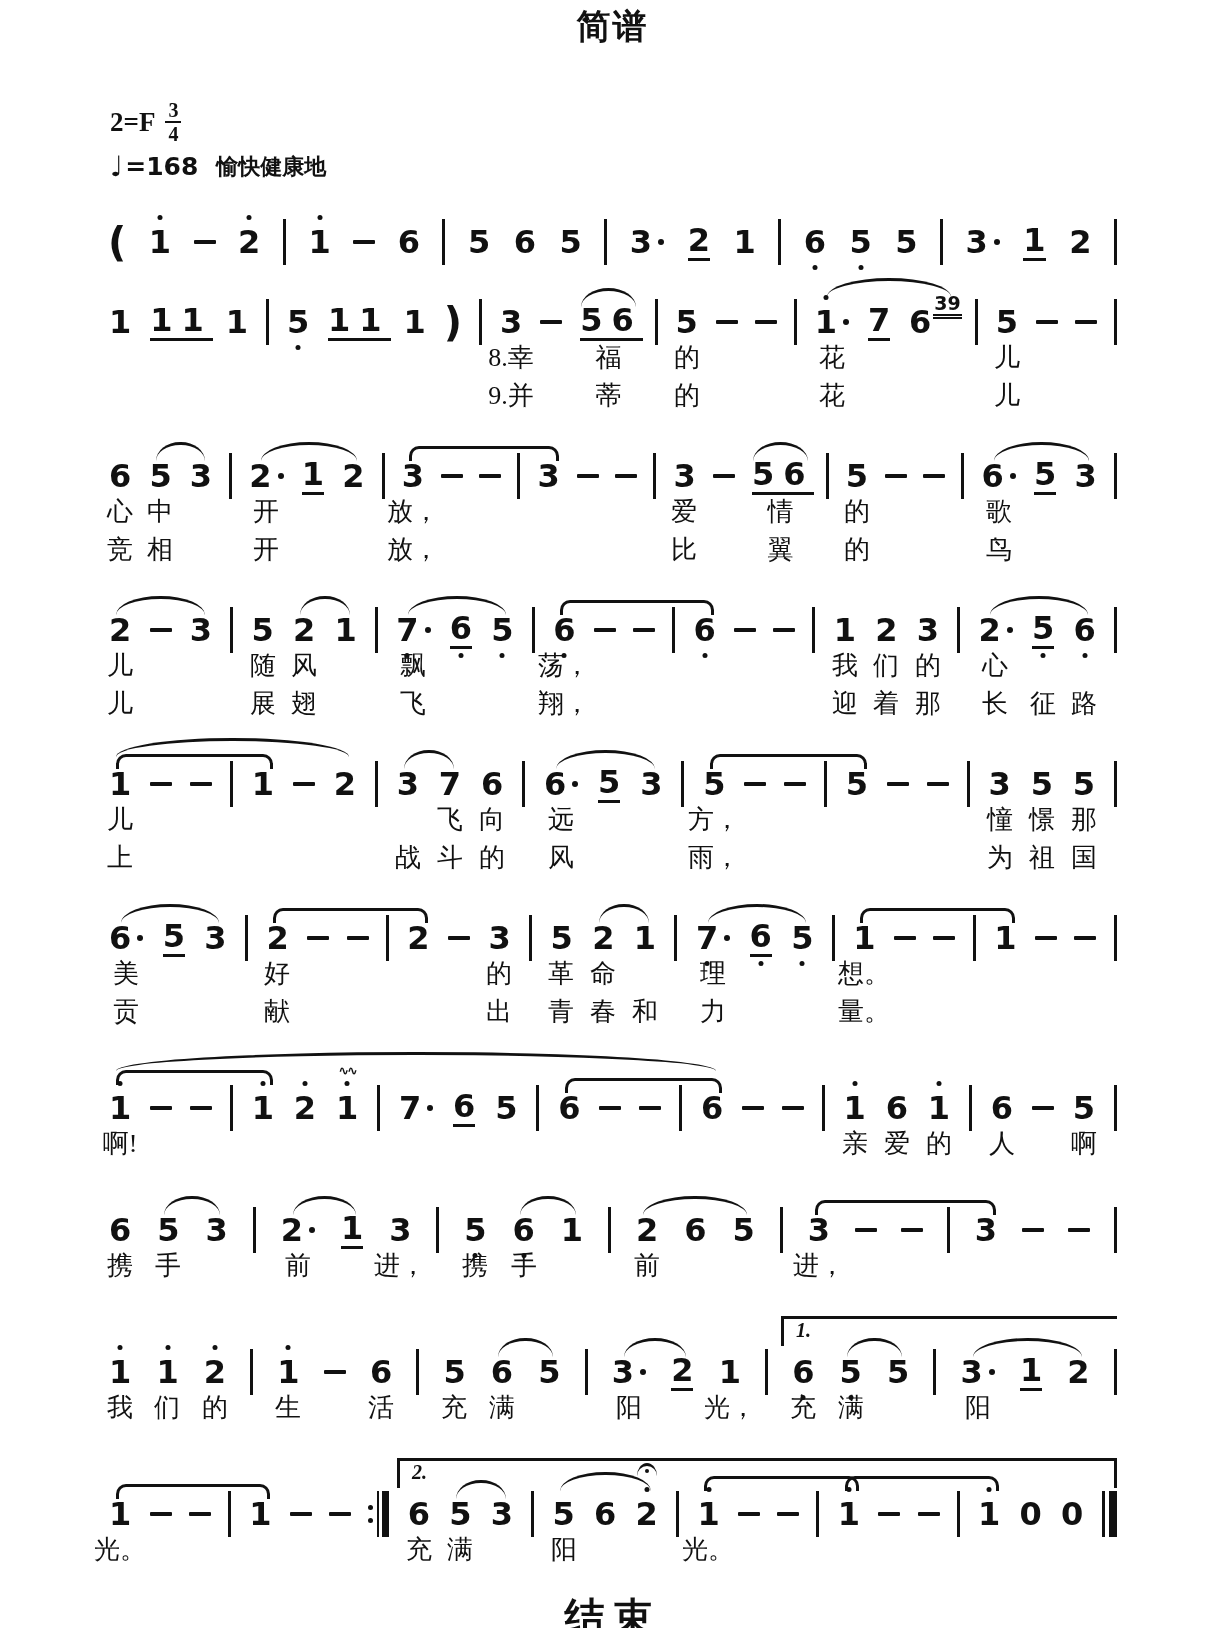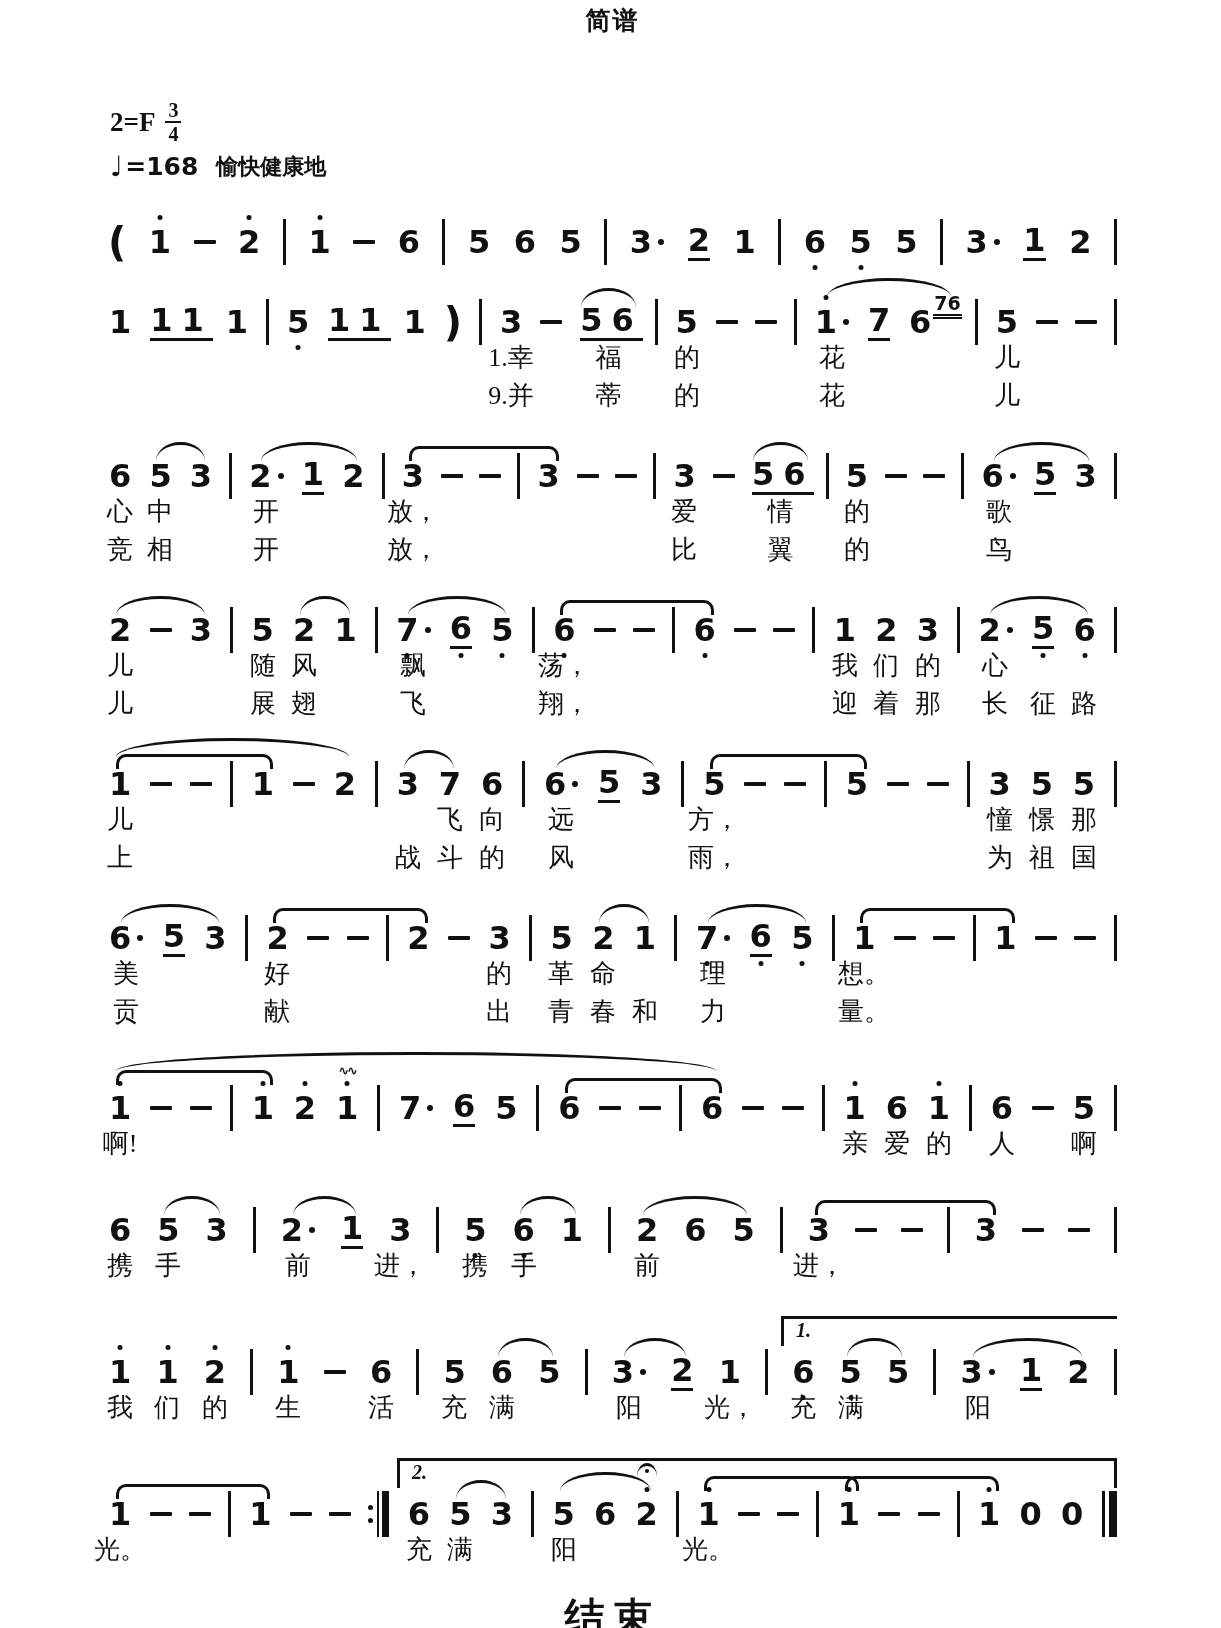--- a/index.html
+++ b/index.html
@@ -4,21 +4,21 @@
 <style>
   html,body{margin:0;padding:0;}
   body{
     width:1221px;height:1628px;background:#ffffff;color:#111;
     font-family:"DejaVu Sans", sans-serif;position:relative;overflow:hidden;
   }
   .sheet{position:absolute;left:0;top:0;width:1221px;box-sizing:border-box;padding:0 104px 0 108px;}
   
   .headwrap{position:relative;height:190px;}
   h1{margin:0;padding-top:14px;text-align:center;font-size:60px;font-weight:bold;letter-spacing:3px;line-height:1.1;}
-  .subtitle{text-align:center;font-size:25px;font-weight:bold;margin-top:4px;letter-spacing:2px;}
+  .subtitle{text-align:center;font-size:34px;font-weight:bold;margin-top:4px;letter-spacing:2px;}
   .keysig{position:absolute;left:2px;top:96px;font-family:"Liberation Serif",serif;font-weight:bold;font-size:27px;display:flex;align-items:center;}
   .frac{display:inline-flex;flex-direction:column;align-items:center;line-height:1;margin-left:10px;font-size:20px;}
   .fbar{width:16px;height:2px;background:#111;margin:1px 0;}
   .tempo{position:absolute;left:2px;top:146px;font-weight:bold;font-size:25px;display:flex;align-items:center;}
   .tempo .qnote{font-size:28px;margin-right:2px;}
   .tempo .expr{margin-left:18px;font-size:22px;}
   
   .system{position:relative;padding-top:20px;}
   .system.tall{padding-top:36px;}
   .system.vtall{padding-top:40px;}
@@ -240,34 +240,34 @@
           <div class="note">
             <div class="core">
               <div class="d ul">7</div>
             </div>
           </div>
           <div class="note">
             <div class="core">
               <div class="d">6</div>
             </div>
           </div>
-          <div class="grace">76</div>
+          <div class="grace">39</div>
           <div class="bar"></div>
           <div class="note">
             <div class="core">
               <div class="d">5</div>
             </div>
           </div>
           <div class="dash"></div>
           <div class="dash"></div>
           <div class="bar"></div>
         </div>
         <div class="slur rd" style="left: 473px; width: 55px; top: 14px;"></div>
         <div class="slur rd" style="left: 718.6px; width: 124.6px; top: 4px;"></div>
-        <div class="lyric" style="left: 403px; top: 70px;">1.幸</div>
+        <div class="lyric" style="left: 403px; top: 70px;">8.幸</div>
         <div class="lyric" style="left: 500.5px; top: 70px;">福</div>
         <div class="lyric" style="left: 579px; top: 70px;">的</div>
         <div class="lyric" style="left: 724px; top: 70px;">花</div>
         <div class="lyric" style="left: 899px; top: 70px;">儿</div>
         <div class="lyric" style="left: 403px; top: 108px;">9.并</div>
         <div class="lyric" style="left: 500.5px; top: 108px;">蒂</div>
         <div class="lyric" style="left: 579px; top: 108px;">的</div>
         <div class="lyric" style="left: 724px; top: 108px;">花</div>
         <div class="lyric" style="left: 899px; top: 108px;">儿</div>
       </div>

